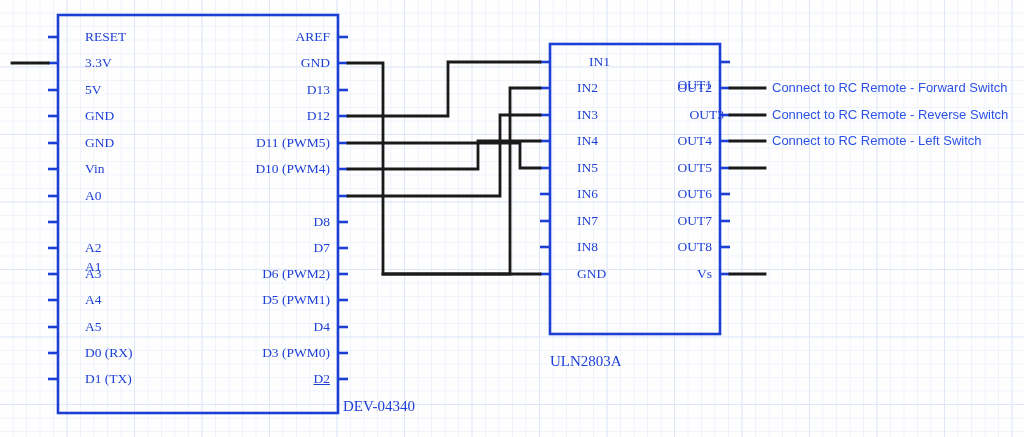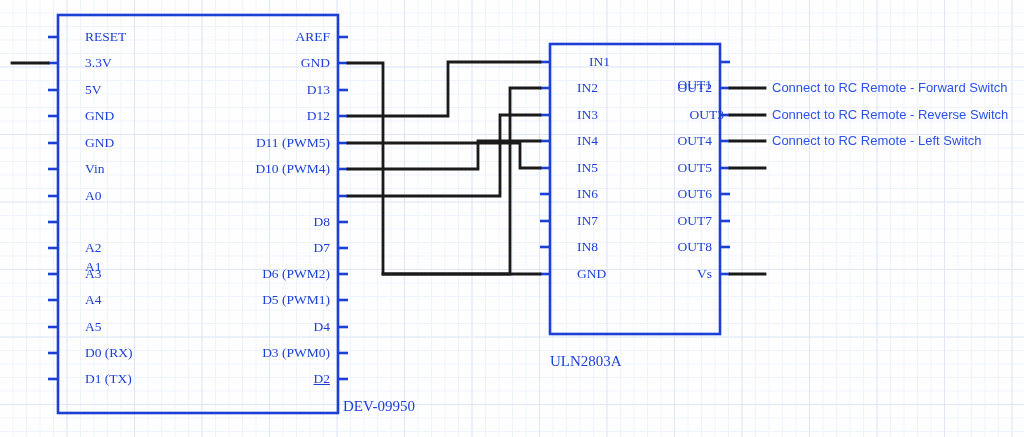--- a/index.html
+++ b/index.html
@@ -169,21 +169,21 @@
   <div class="pin-label right" style="left:150px;top:136px;width:180px;">D11 (PWM5)</div>
   <div class="pin-label right" style="left:150px;top:162px;width:180px;">D10 (PWM4)</div>
   <div class="pin-label right" style="left:150px;top:215px;width:180px;">D8</div>
   <div class="pin-label right" style="left:150px;top:241px;width:180px;">D7</div>
   <div class="pin-label right" style="left:150px;top:267px;width:180px;">D6 (PWM2)</div>
   <div class="pin-label right" style="left:150px;top:293px;width:180px;">D5 (PWM1)</div>
   <div class="pin-label right" style="left:150px;top:320px;width:180px;">D4</div>
   <div class="pin-label right" style="left:150px;top:346px;width:180px;">D3 (PWM0)</div>
   <div class="pin-label right" style="left:150px;top:372px;width:180px;text-decoration:underline;">D2</div>
 
-  <div class="part-label" style="left:343px;top:400px;">DEV-09950</div>
+  <div class="part-label" style="left:343px;top:400px;">DEV-04340</div>
 
   <div class="pin-label left" style="left:570px;top:55px;">IN1</div>
   <div class="pin-label left" style="left:558px;top:81px;">IN2</div>
   <div class="pin-label left" style="left:558px;top:108px;">IN3</div>
   <div class="pin-label left" style="left:558px;top:134px;">IN4</div>
   <div class="pin-label left" style="left:558px;top:161px;">IN5</div>
   <div class="pin-label left" style="left:558px;top:187px;">IN6</div>
   <div class="pin-label left" style="left:558px;top:214px;">IN7</div>
   <div class="pin-label left" style="left:558px;top:240px;">IN8</div>
   <div class="pin-label left" style="left:558px;top:267px;">GND</div>

